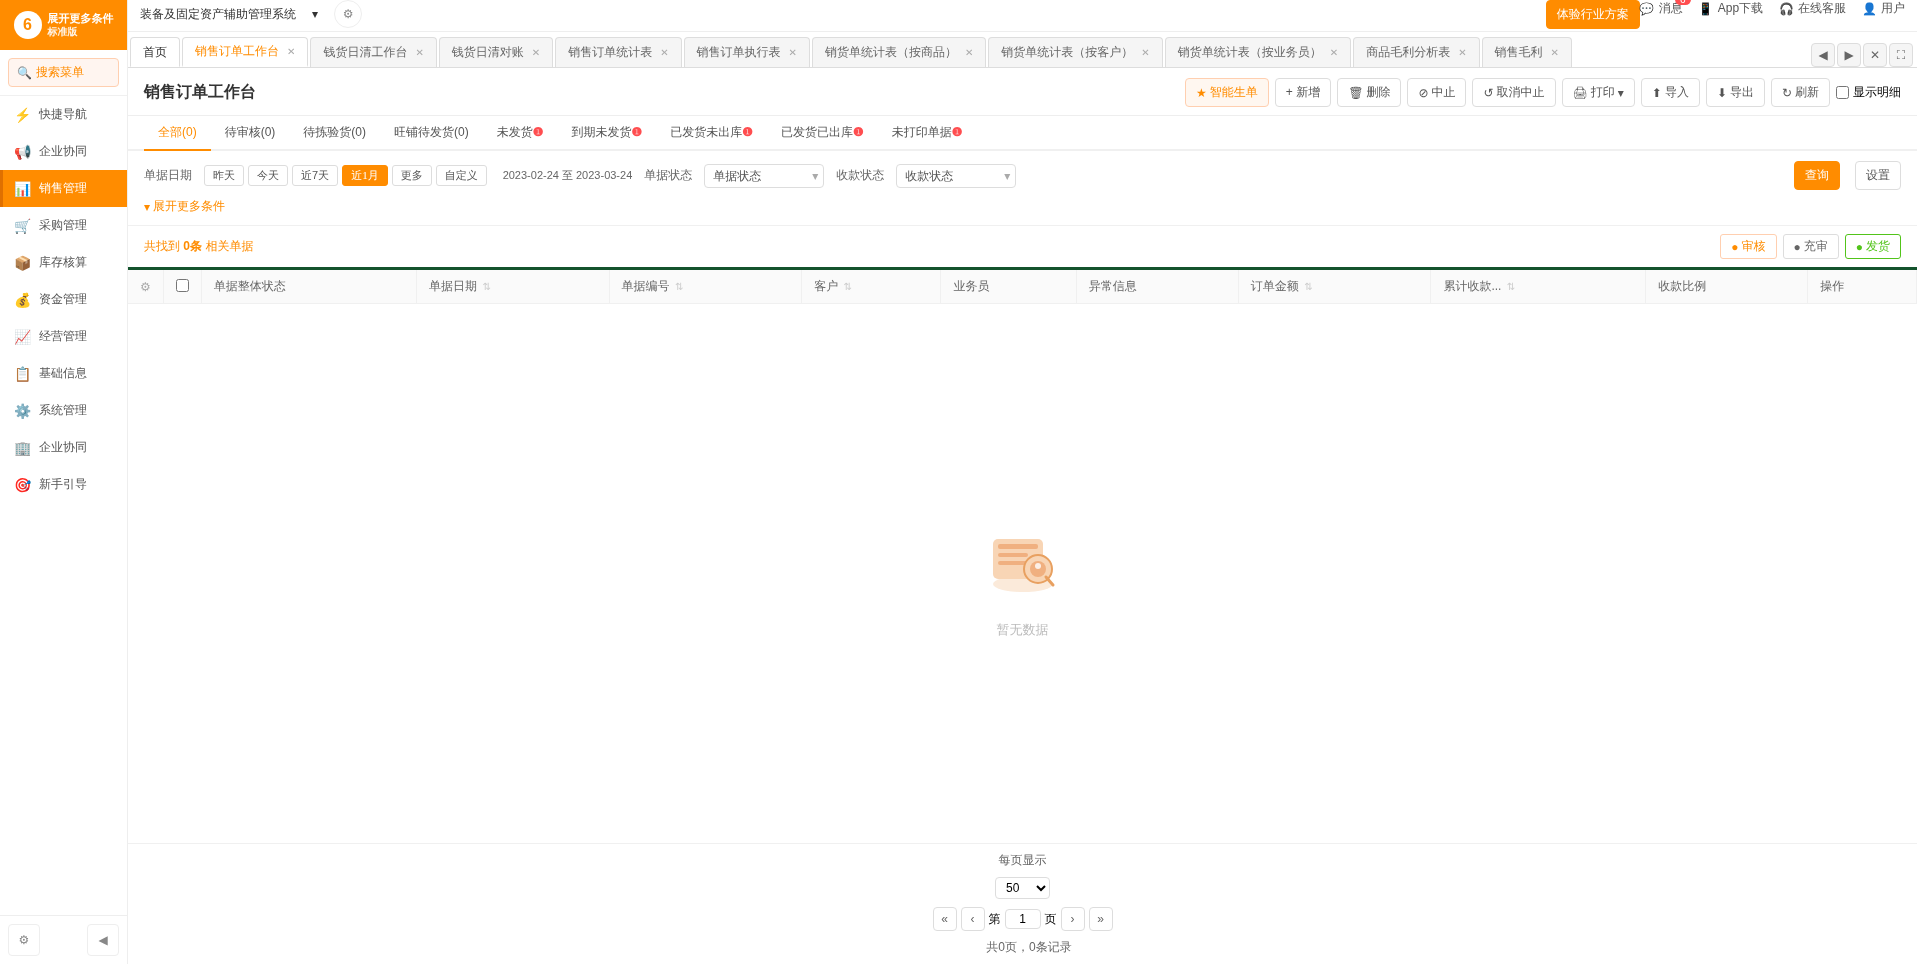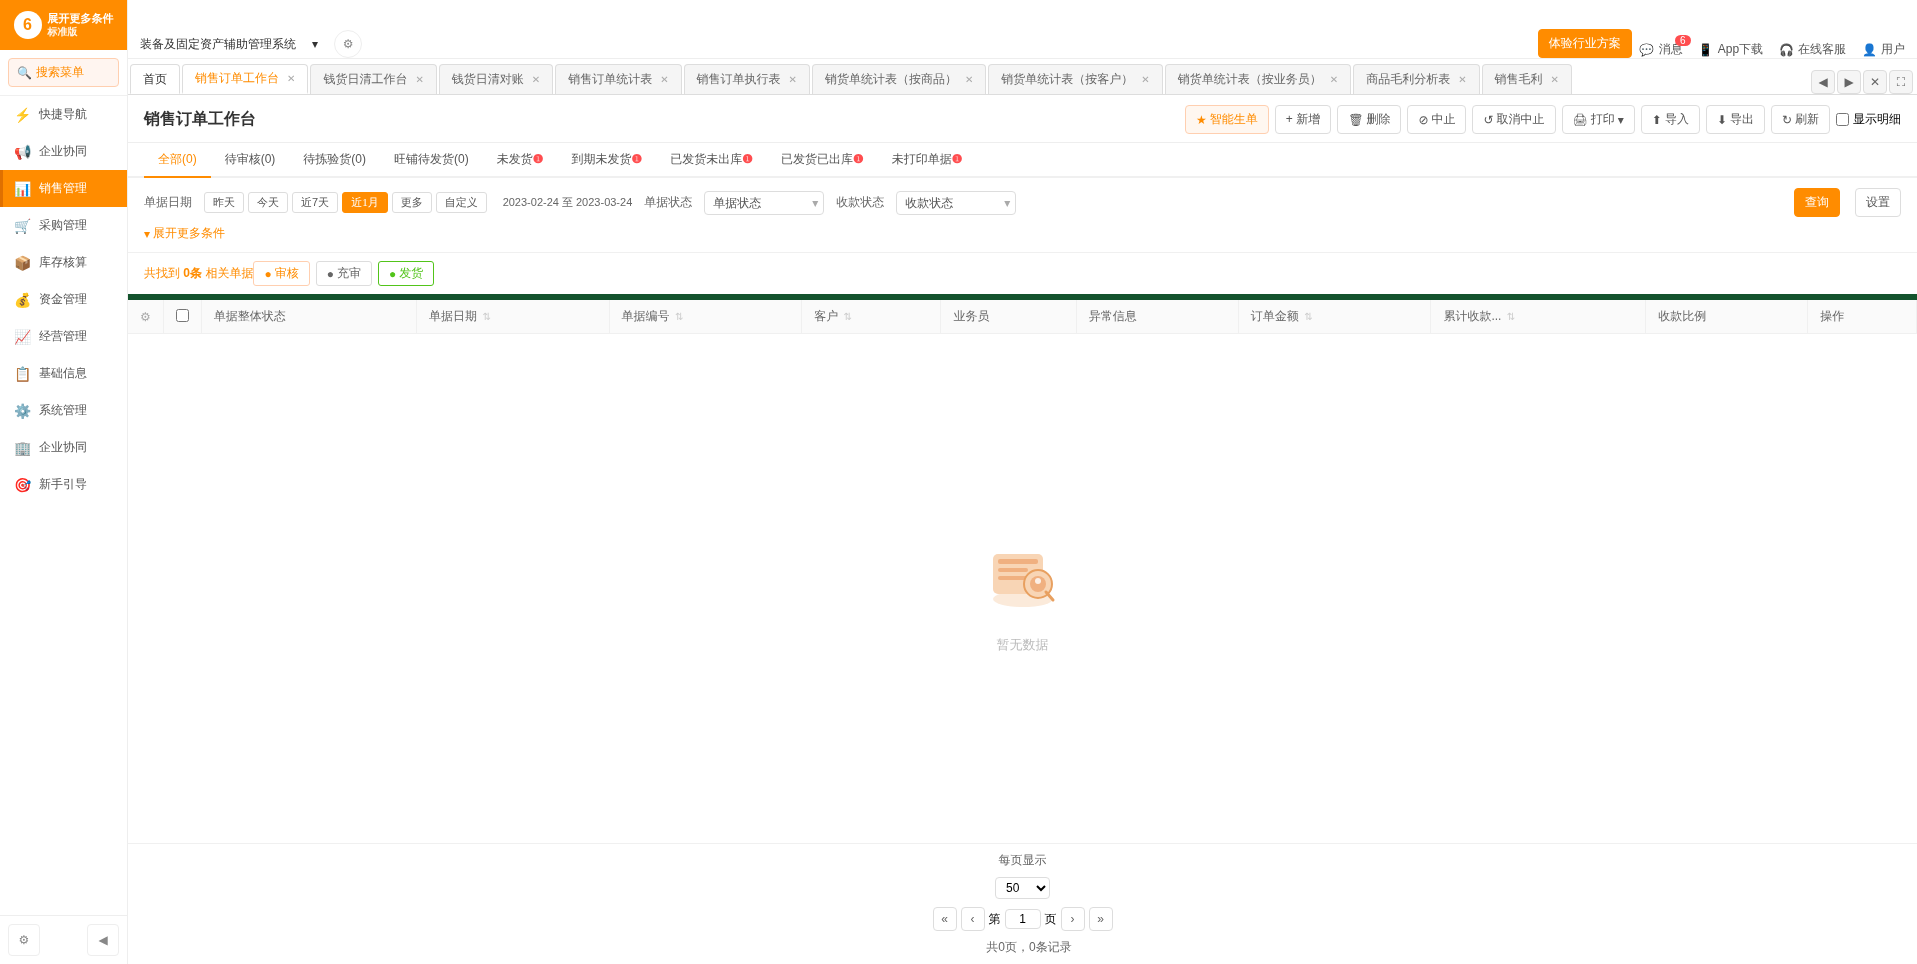--- a/index.html
+++ b/index.html
@@ -19,21 +19,21 @@
     .sidebar-nav-item { padding: 10px 12px; display: flex; align-items: center; gap: 8px; cursor: pointer; color: #555; border-left: 3px solid transparent; }
     .sidebar-nav-item.active { background: #ff8c00; color: #fff; border-left-color: #e07000; }
     .sidebar-nav-item .nav-icon { width: 16px; height: 16px; display: flex; align-items: center; justify-content: center; font-size: 14px; }
     .sidebar-bottom { padding: 8px; display: flex; justify-content: space-between; border-top: 1px solid #eee; }
     .sidebar-bottom-btn { width: 32px; height: 32px; border-radius: 4px; border: 1px solid #eee; background: #fff; cursor: pointer; display: flex; align-items: center; justify-content: center; color: #888; }
 
     
     .main { flex: 1; display: flex; flex-direction: column; overflow: hidden; }
 
     
-    .topbar { height: 59px; background: #fff; border-bottom: 1px solid #eee; display: flex; align-items: flex-end; padding: 0 12px; gap: 8px; }
+    .topbar { height: 32px; background: #fff; border-bottom: 1px solid #eee; display: flex; align-items: flex-start; padding: 0 12px; }
     .topbar-title { flex: 1; display: flex; align-items: center; gap: 8px; color: #333; font-size: 13px; }
     .topbar-dropdown { display: flex; align-items: center; gap: 4px; cursor: pointer; padding: 4px 8px; border-radius: 4px; }
     .topbar-solution-btn { background: #ff8c00; color: #fff; border: none; padding: 6px 14px; border-radius: 4px; cursor: pointer; font-size: 12px; }
     .topbar-right { display: flex; align-items: center; gap: 16px; color: #555; }
     .topbar-right-item { display: flex; align-items: center; gap: 4px; cursor: pointer; position: relative; }
     .badge { background: #ff4d4f; color: #fff; border-radius: 10px; padding: 0 5px; font-size: 10px; position: absolute; top: -6px; right: -8px; min-width: 16px; text-align: center; }
     .topbar-gear { width: 28px; height: 28px; border-radius: 50%; border: 1px solid #eee; display: flex; align-items: center; justify-content: center; cursor: pointer; color: #888; }
 
     
     .tabbar { height: 36px; background: #fff; border-bottom: 1px solid #ddd; display: flex; align-items: flex-end; overflow-x: auto; white-space: nowrap; }
@@ -69,21 +69,21 @@
     .filter-date-btn.active { background: #ff8c00; color: #fff; border-color: #ff8c00; font-family: Liberation Serif, serif; }
     .filter-date-range { color: #666; font-size: 11px; margin-left: 4px; }
     .filter-select { padding: 4px 24px 4px 8px; border: 1px solid #ddd; border-radius: 4px; background: #fff; color: #555; cursor: pointer; appearance: none; font-size: 12px; min-width: 120px; }
     .filter-select-wrap { position: relative; }
     .filter-select-wrap::after { content: '▾'; position: absolute; right: 6px; top: 50%; transform: translateY(-50%); color: #aaa; pointer-events: none; }
     .expand-btn { color: #ff8c00; cursor: pointer; display: flex; align-items: center; gap: 3px; font-size: 12px; }
     .filter-right { margin-left: auto; display: flex; gap: 15px; }
 
     
     .table-area { flex: 1; overflow: auto; background: #fff; padding: 0; display: flex; flex-direction: column; }
-    .table-toolbar { padding: 8px 16px; display: flex; align-items: center; border-bottom: 6px solid #14532d; }
+    .table-toolbar { padding: 8px 16px; display: flex; align-items: center; justify-content: space-between; border-bottom: 3px solid #14532d; }
     .table-count { color: #666; font-size: 12px; }
     .table-count span { color: #ff8c00; }
     .table-actions-right { display: flex; gap: 6px; }
     .action-btn { padding: 3px 10px; border-radius: 3px; border: 1px solid #ddd; background: #fff; cursor: pointer; color: #555; font-size: 12px; display: flex; align-items: center; gap: 3px; }
     .action-btn.review { border-color: #ffcfb0; color: #ff8c00; }
     .action-btn.cancel { border-color: #ddd; color: #666; }
     .action-btn.ship { border-color: #52c41a; color: #52c41a; }
 
     table { width: 100%; border-collapse: collapse; }
     thead tr { background: #fafafa; }

